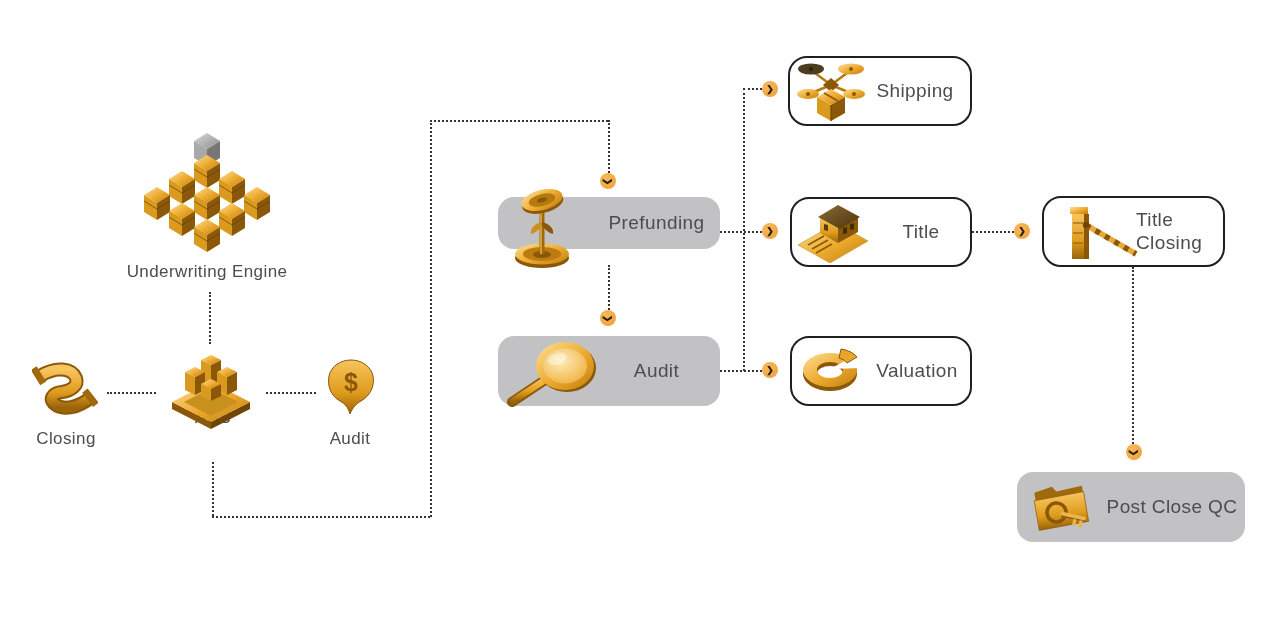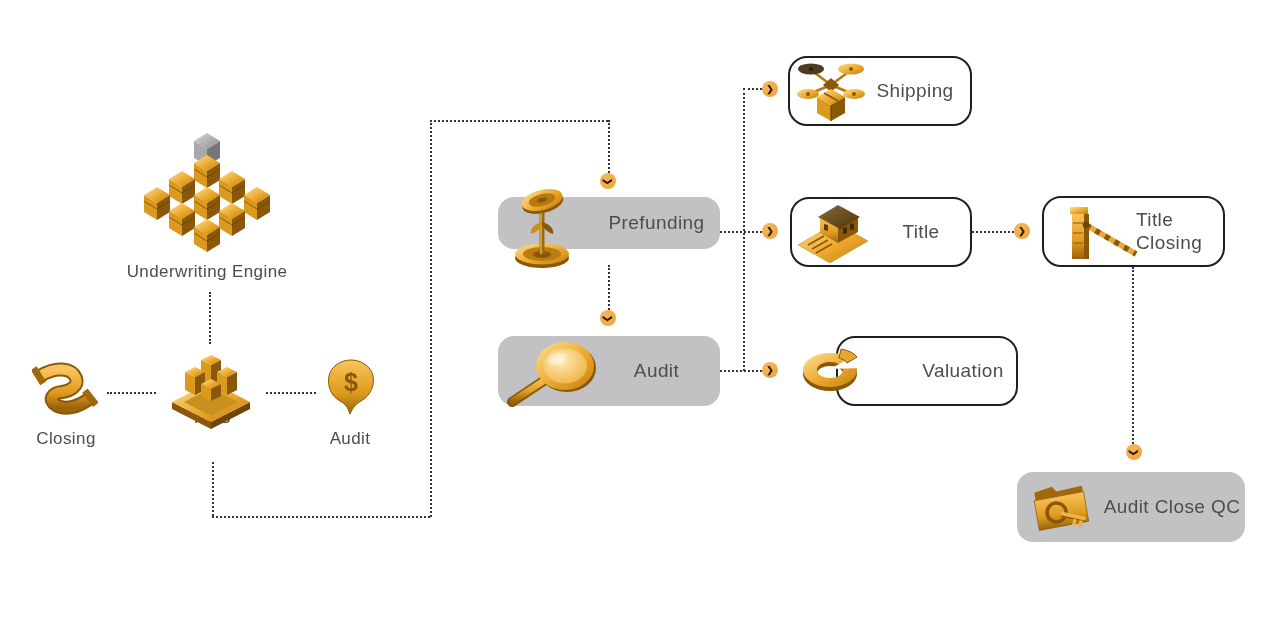--- a/index.html
+++ b/index.html
@@ -225,21 +225,21 @@
     <polygon points="4,48 42,26 74,44 36,66" fill="url(#gTop)" stroke="#c8901d" stroke-width="0.6"></polygon>
     <path d="M14,48 L30,39 M18,52 L34,43 M22,56 L38,47" stroke="#8a5808" stroke-width="1.6"></path>
     <polygon points="26,20 26,36 44,46 44,30" fill="url(#gV)"></polygon>
     <polygon points="44,30 44,46 64,35 64,19" fill="#8a5808"></polygon>
     <polygon points="24,20 44,8 66,20 46,32" fill="url(#gRoof)"></polygon>
     <rect x="30" y="27" width="4" height="6" fill="#5a3c0a" transform="skewY(15)" transform-origin="30 27"></rect>
     <rect x="49" y="31" width="4" height="6" fill="#3f2c08" transform="skewY(-12)" transform-origin="49 31"></rect>
     <rect x="56" y="27" width="4" height="6" fill="#3f2c08" transform="skewY(-12)" transform-origin="56 27"></rect>
   </svg>
 
-  <div class="node outlined" style="left:836px;top:336px;width:182px;height:70px;">
+  <div class="node outlined" style="left:790px;top:336px;width:182px;height:70px;">
     <div class="node-label" style="left:72px;right:0;text-align:center;">Valuation</div>
   </div>
   <svg class="icon" style="left:799px;top:340px;" width="62" height="58" viewBox="0 0 62 58">
     <path fill-rule="evenodd" fill="#8a5808" d="M4,34 a27,17 0 1 0 54,0 a27,17 0 1 0 -54,0 Z M18,34 a13,8 0 1 0 26,0 a13,8 0 1 0 -26,0 Z"></path>
     <path fill-rule="evenodd" fill="url(#gTop)" d="M4,30 a27,17 0 1 0 54,0 a27,17 0 1 0 -54,0 Z M18,30 a13,8 0 1 0 26,0 a13,8 0 1 0 -26,0 Z"></path>
     <polygon points="31,29 62,12 62,28" fill="#ffffff"></polygon>
     <g transform="translate(4,-6)">
       <path d="M38,15 a25,15 0 0 1 16,8 l-10,6 a13,8 0 0 0 -8,-5 Z" fill="#e8a62c" stroke="#8a5808" stroke-width="1"></path>
     </g>
   </svg>
@@ -251,21 +251,21 @@
     <rect x="14" y="8" width="18" height="7" fill="url(#gTop)"></rect>
     <rect x="16" y="15" width="12" height="45" fill="url(#gV)"></rect>
     <rect x="28" y="15" width="5" height="45" fill="#8a5808"></rect>
     <path d="M17,24 H27 M17,34 H27 M17,44 H27" stroke="#8a5808" stroke-width="1"></path>
     <line x1="30" y1="26" x2="80" y2="55" stroke="#e8aa3c" stroke-width="5.5"></line>
     <line x1="30" y1="26" x2="80" y2="55" stroke="#8a5808" stroke-width="5.5" stroke-dasharray="5 6"></line>
     <circle cx="30" cy="26" r="3.2" fill="#6e4506"></circle>
   </svg>
 
   <div class="node gray" style="left:1017px;top:472px;width:228px;height:70px;">
-    <div class="node-label" style="left:82px;right:0;text-align:center;">Audit Close QC</div>
+    <div class="node-label" style="left:82px;right:0;text-align:center;">Post Close QC</div>
   </div>
   <svg class="icon" style="left:1028px;top:474px;" width="66" height="66" viewBox="0 0 66 66">
     <g transform="rotate(-6 33 33)">
       <path d="M8,16 L26,12 L30,17 L56,14 L58,48 L10,52 Z" fill="#a06a0c"></path>
       <polygon points="7,24 57,20 59,50 9,54" fill="url(#gV)" stroke="#8a5808" stroke-width="0.7"></polygon>
       <circle cx="28" cy="38" r="9.5" fill="none" stroke="#8a5808" stroke-width="3.6"></circle>
       <line x1="32" y1="40" x2="56" y2="48" stroke="#ecb54a" stroke-width="5"></line>
       <line x1="32" y1="42" x2="56" y2="50" stroke="#8a5808" stroke-width="1.4"></line>
       <rect x="50" y="48" width="3.4" height="7" fill="#ecb54a" transform="rotate(18 50 48)"></rect>
       <rect x="44" y="46" width="3.4" height="6" fill="#ecb54a" transform="rotate(18 44 46)"></rect>

